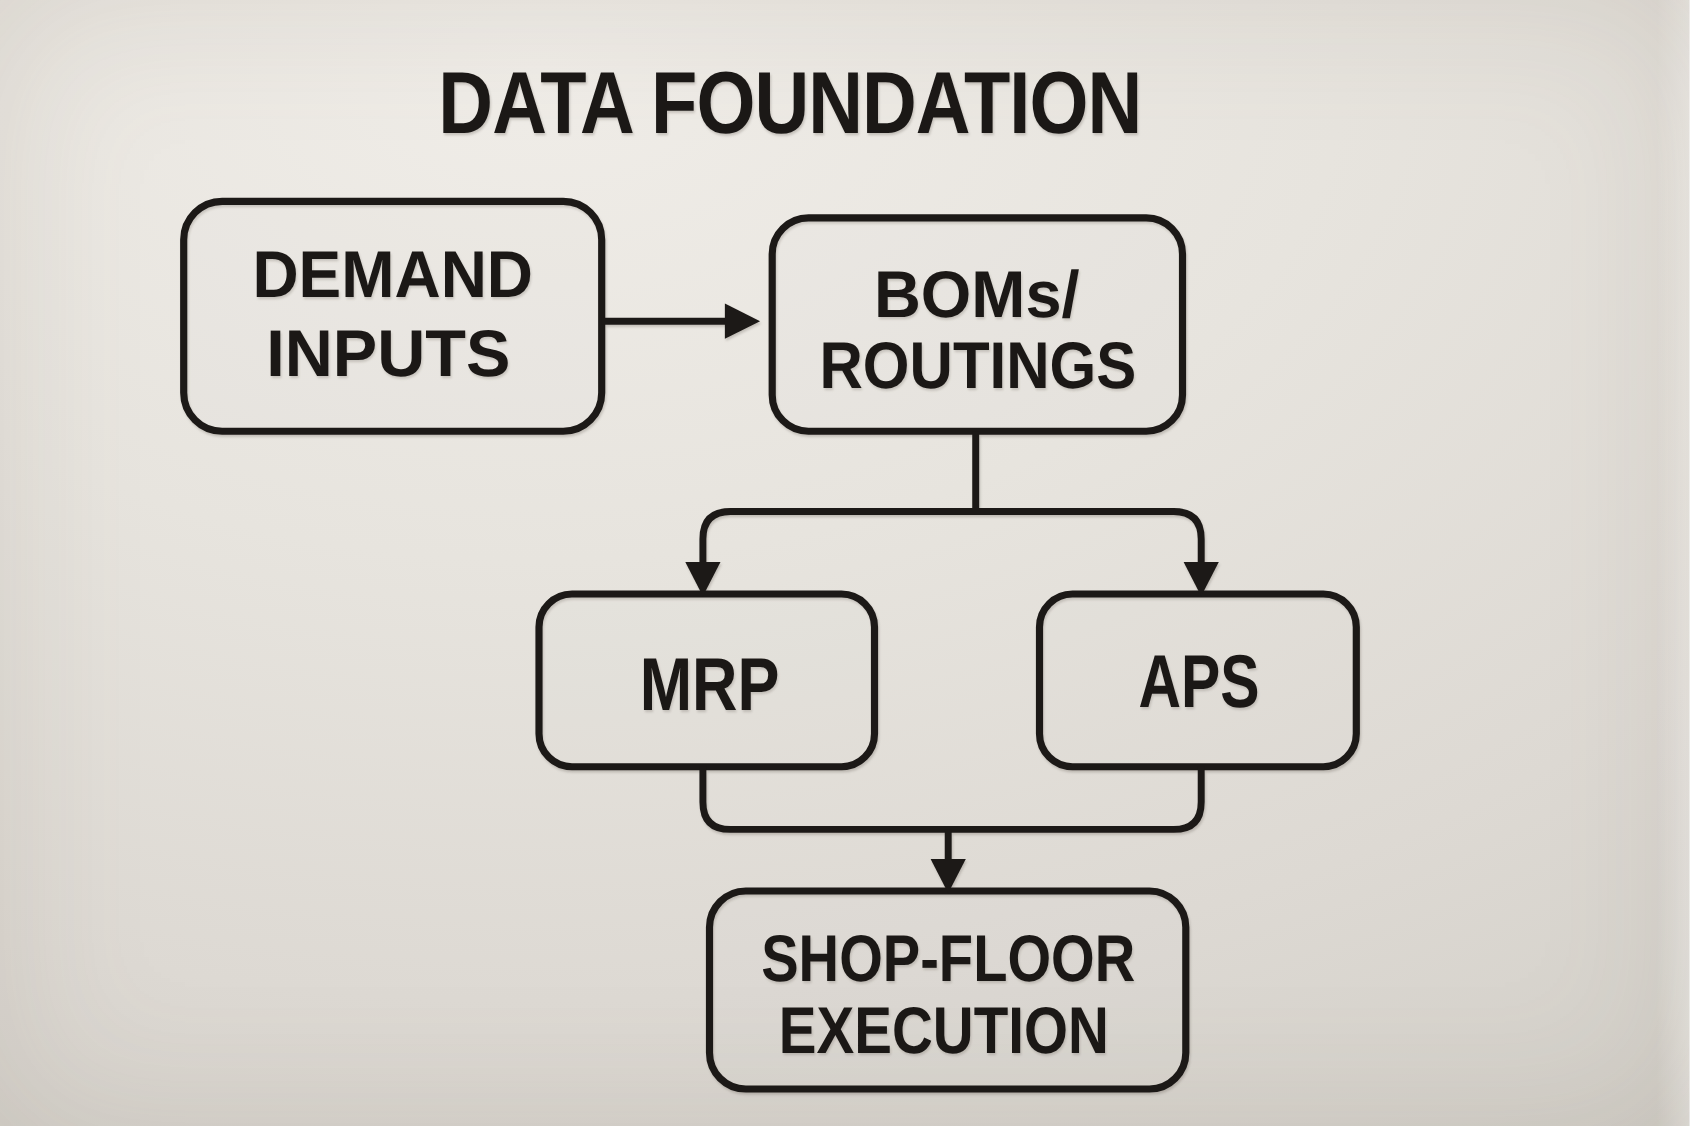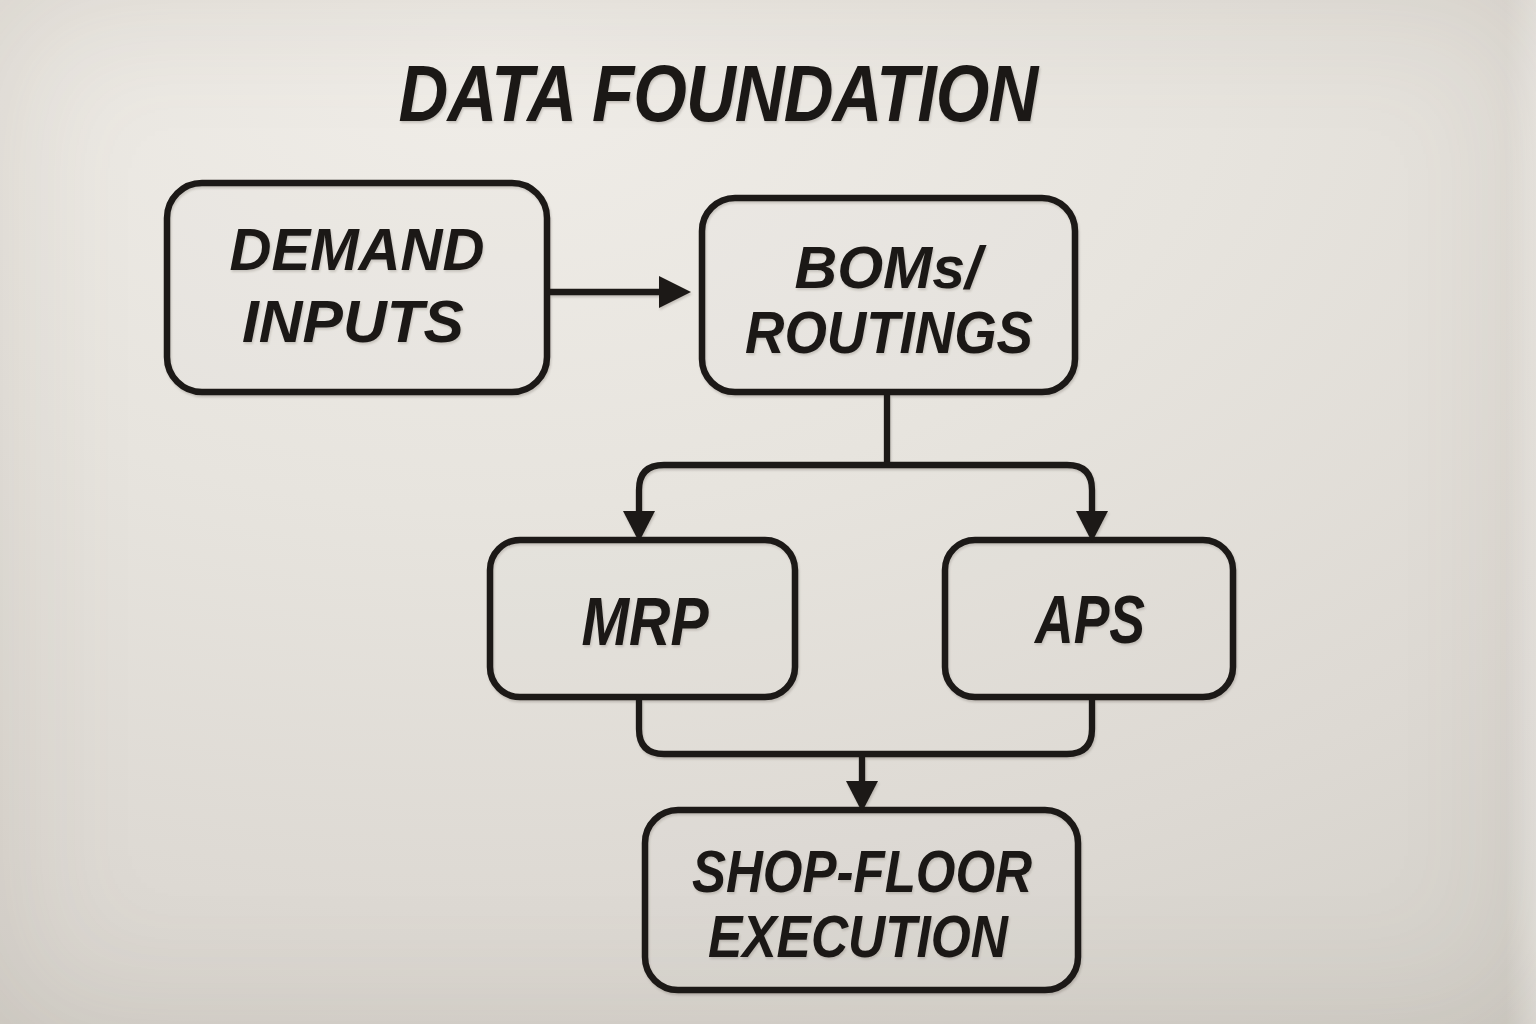--- a/index.html
+++ b/index.html
@@ -17,21 +17,20 @@
     height: 1024px;
     
     background:
       linear-gradient(to left, rgba(250,249,246,0.45) 0px, rgba(250,249,246,0) 30px),
       radial-gradient(125% 115% at 32% 6%,
         #f0ede8 0%,
         #e7e4de 38%,
         #ddd9d3 72%,
         #d2cfc8 100%);
     box-shadow: inset 0 0 140px rgba(110, 100, 85, 0.14);
-    font-style: italic;
   }
 
   .stage svg {
     position: absolute;
     inset: 0;
     display: block;
   }
 
   .ink {
     filter: drop-shadow(1px 2px 1px rgba(80, 72, 62, 0.25));

